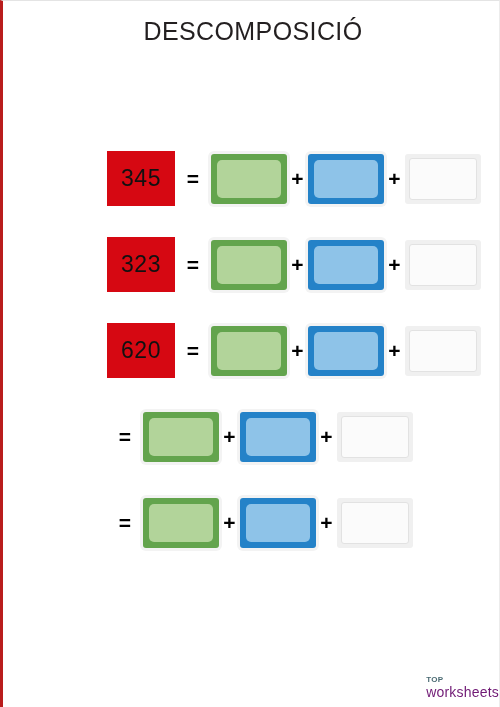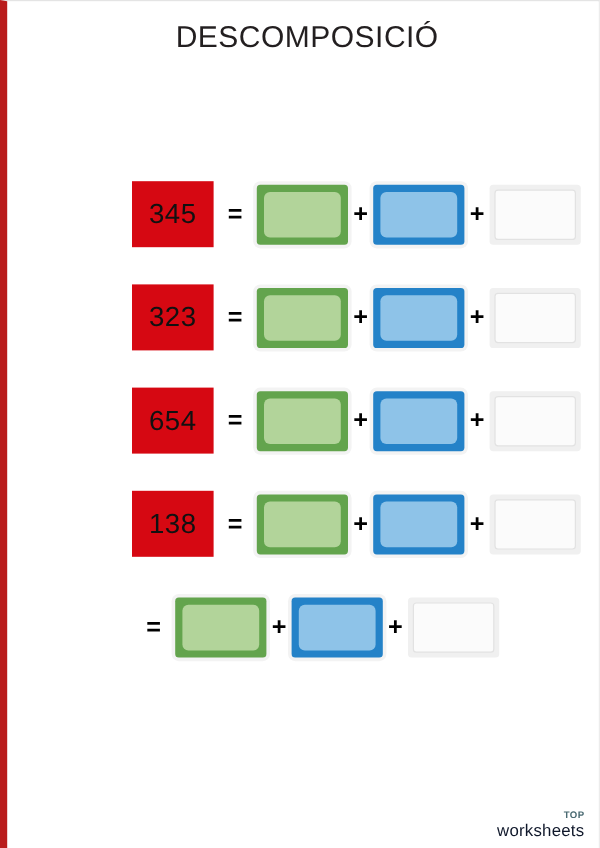--- a/index.html
+++ b/index.html
@@ -12,21 +12,21 @@
     background: #ffffff;
     font-family: "Liberation Sans", sans-serif;
     overflow: hidden;
   }
   .page {
     position: relative;
     width: 500px;
     height: 707px;
     background: #ffffff;
     box-sizing: border-box;
-    border-left: 6px solid #b91c1c;
+    border-left: 3px solid #b91c1c;
     border-right: 1px solid #ececec;
     border-top: 1px solid #e4e4e4;
     overflow: hidden;
   }
 
   
   .title-block {
     position: absolute;
     top: 14px;
     left: 0;
@@ -145,40 +145,40 @@
     right: 4px;
     bottom: 4px;
     background: #fbfbfb;
     border: 1px solid #e2e2e2;
     border-radius: 3px;
   }
 
   
   .footer-logo {
     position: absolute;
-    right: 12px;
+    right: 0;
     bottom: 8px;
-    text-align: right;
+    text-align: left;
     line-height: 1;
     user-select: none;
   }
   .footer-top {
     font-family: "Liberation Sans", sans-serif;
     font-size: 8px;
     font-weight: 700;
     color: #4a6a72;
     letter-spacing: 0.3px;
     display: block;
     margin-bottom: 1px;
   }
   .footer-ws {
     font-family: "Liberation Sans", sans-serif;
     font-size: 14px;
     font-weight: 400;
-    color: #0f172a;
+    color: #701a75;
     letter-spacing: 0.2px;
     display: block;
   }
 </style>
 </head>
 <body>
 
 <div class="page">
 
   <div class="title-block">
@@ -221,41 +221,38 @@
       </div>
       <div class="op op-plus">+</div>
       <div class="slot slot-empty">
         <div class="slot-inner"></div>
       </div>
     </div>
 
     <div class="row">
       <div class="row-spacer-left"></div>
       <div class="num-card">
-        <span class="num-card-text">654</span>
-      </div>
-      <div class="op op-eq">=</div>
-      <div class="slot slot-green">
-        <div class="slot-inner"></div>
-      </div>
-      <div class="op op-plus">+</div>
-      <div class="slot slot-blue">
-        <div class="slot-inner"></div>
-      </div>
-      <div class="op op-plus">+</div>
-      <div class="slot slot-empty">
-        <div class="slot-inner"></div>
-      </div>
-    </div>
-
-    <div class="row">
-      <div class="row-spacer-left"></div>
-      <div class="num-card">
-        <span class="num-card-text">138</span>
-      </div>
+        <span class="num-card-text">620</span>
+      </div>
+      <div class="op op-eq">=</div>
+      <div class="slot slot-green">
+        <div class="slot-inner"></div>
+      </div>
+      <div class="op op-plus">+</div>
+      <div class="slot slot-blue">
+        <div class="slot-inner"></div>
+      </div>
+      <div class="op op-plus">+</div>
+      <div class="slot slot-empty">
+        <div class="slot-inner"></div>
+      </div>
+    </div>
+
+    <div class="row">
+      <div class="row-spacer-left"></div>
       <div class="op op-eq">=</div>
       <div class="slot slot-green">
         <div class="slot-inner"></div>
       </div>
       <div class="op op-plus">+</div>
       <div class="slot slot-blue">
         <div class="slot-inner"></div>
       </div>
       <div class="op op-plus">+</div>
       <div class="slot slot-empty">

